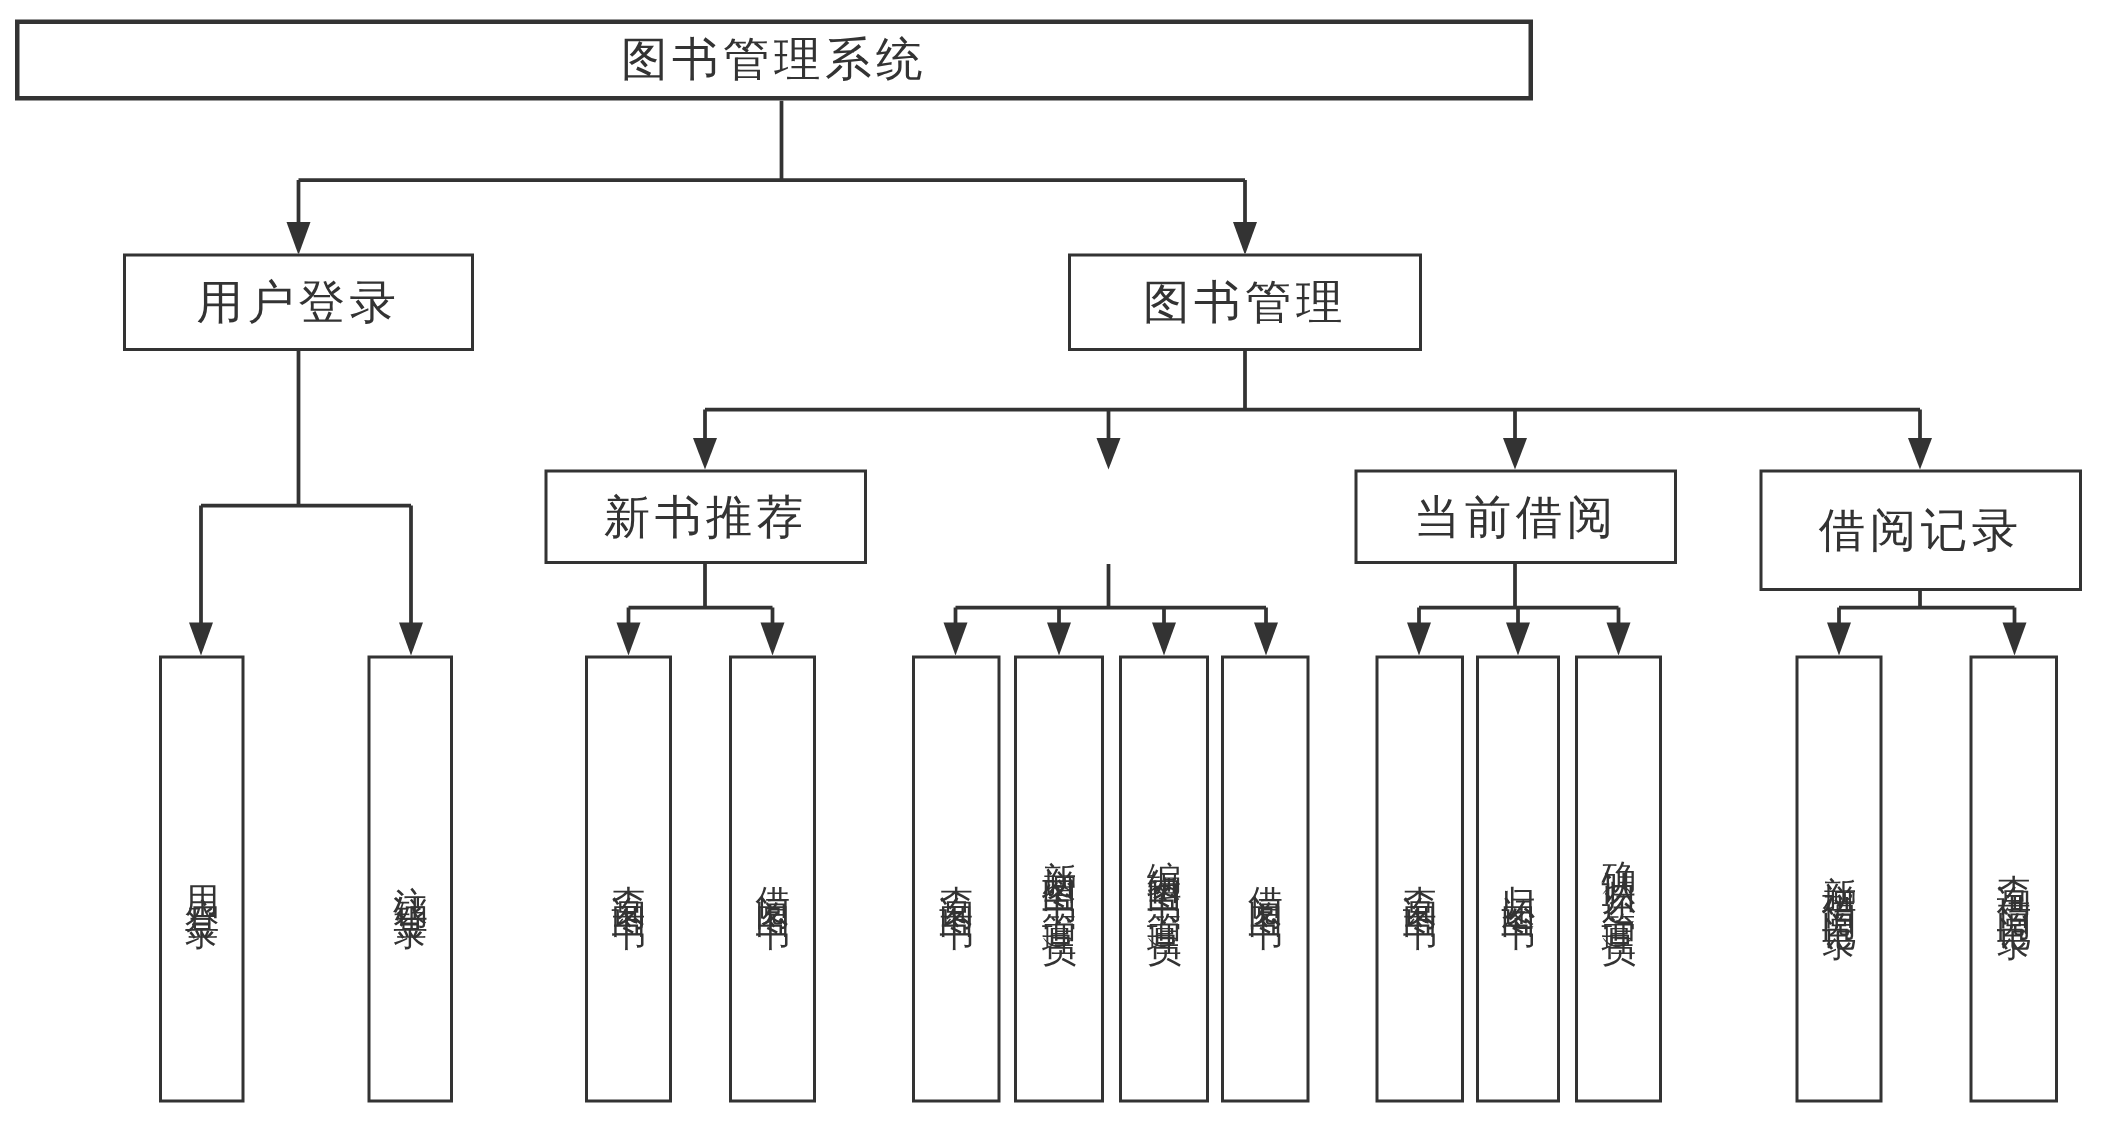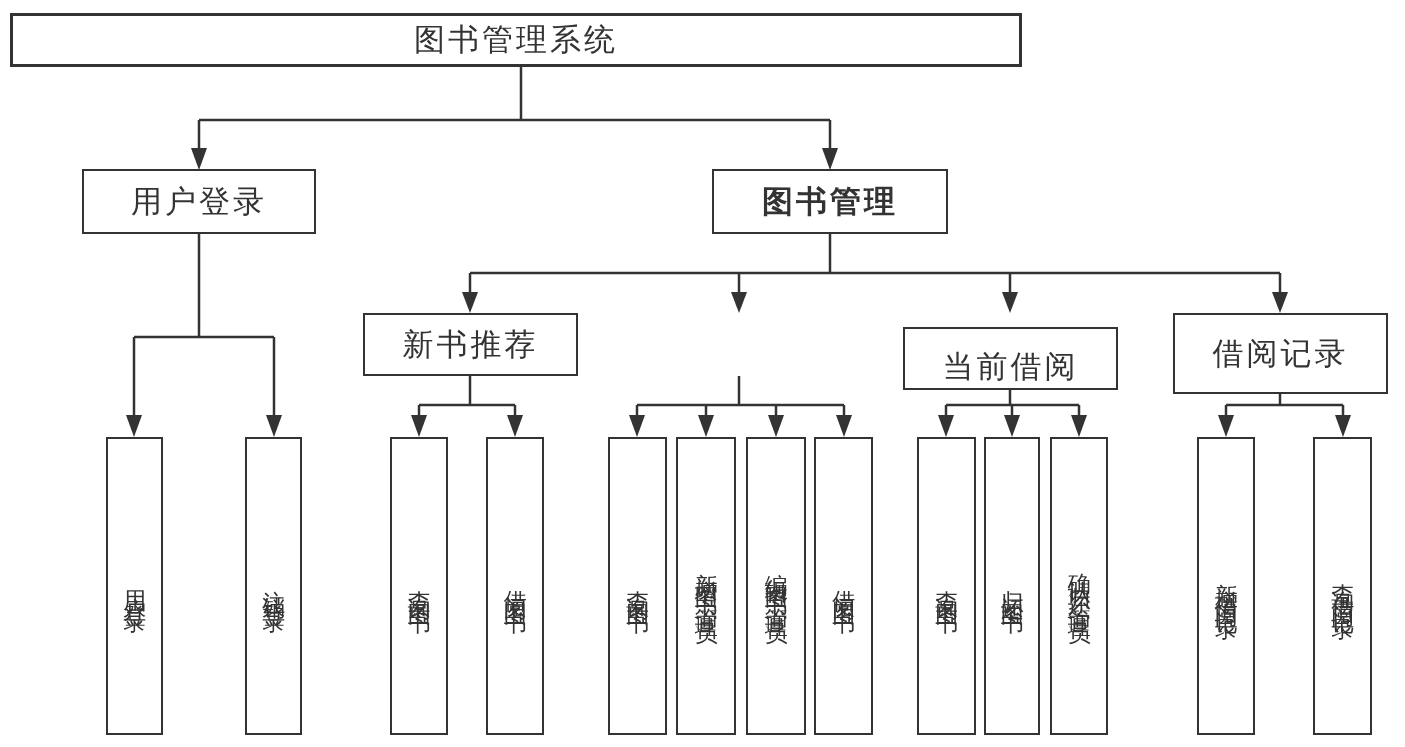--- a/index.html
+++ b/index.html
@@ -125,28 +125,28 @@
     <polygon class="arrow-head" points="1335,415 1351,415 1343,437"></polygon>
   </svg>
 
   <div class="node root" style="left:10px; top:13px; width:1012px; height:54px;">
     <span class="hlabel">图书管理系统</span>
   </div>
 
   <div class="node" style="left:82px; top:169px; width:234px; height:65px;">
     <span class="hlabel">用户登录</span>
   </div>
-  <div class="node" style="left:712px; top:169px; width:236px; height:65px;font-weight:bold;">
+  <div class="node" style="left:712px; top:169px; width:236px; height:65px;">
     <span class="hlabel">图书管理</span>
   </div>
 
   <div class="node" style="left:363px; top:313px; width:215px; height:63px;">
     <span class="hlabel">新书推荐</span>
   </div>
-  <div class="node" style="left:903px; top:327px; width:215px; height:63px;align-items:flex-end;">
+  <div class="node" style="left:903px; top:313px; width:215px; height:63px;">
     <span class="hlabel">当前借阅</span>
   </div>
   <div class="node" style="left:1173px; top:313px; width:215px; height:81px;">
     <span class="hlabel">借阅记录</span>
   </div>
 
   <div class="node leaf" style="left:106px; top:437px; width:57px; height:298px;">
     <span class="vlabel">用户登录</span>
   </div>
   <div class="node leaf" style="left:245px; top:437px; width:57px; height:298px;">

